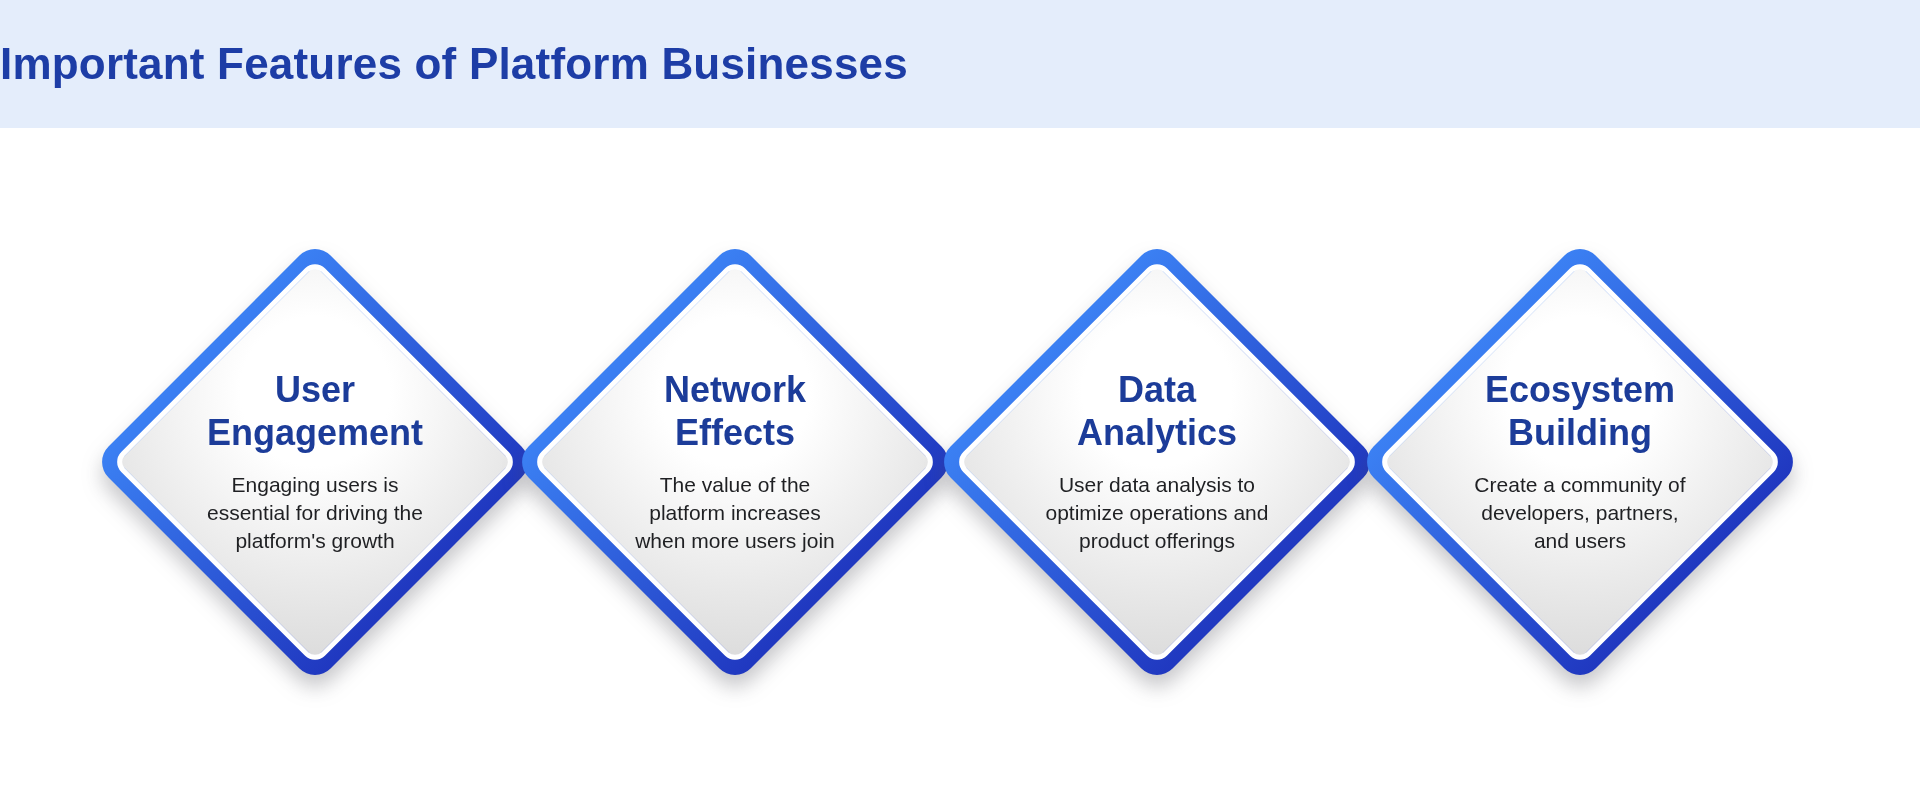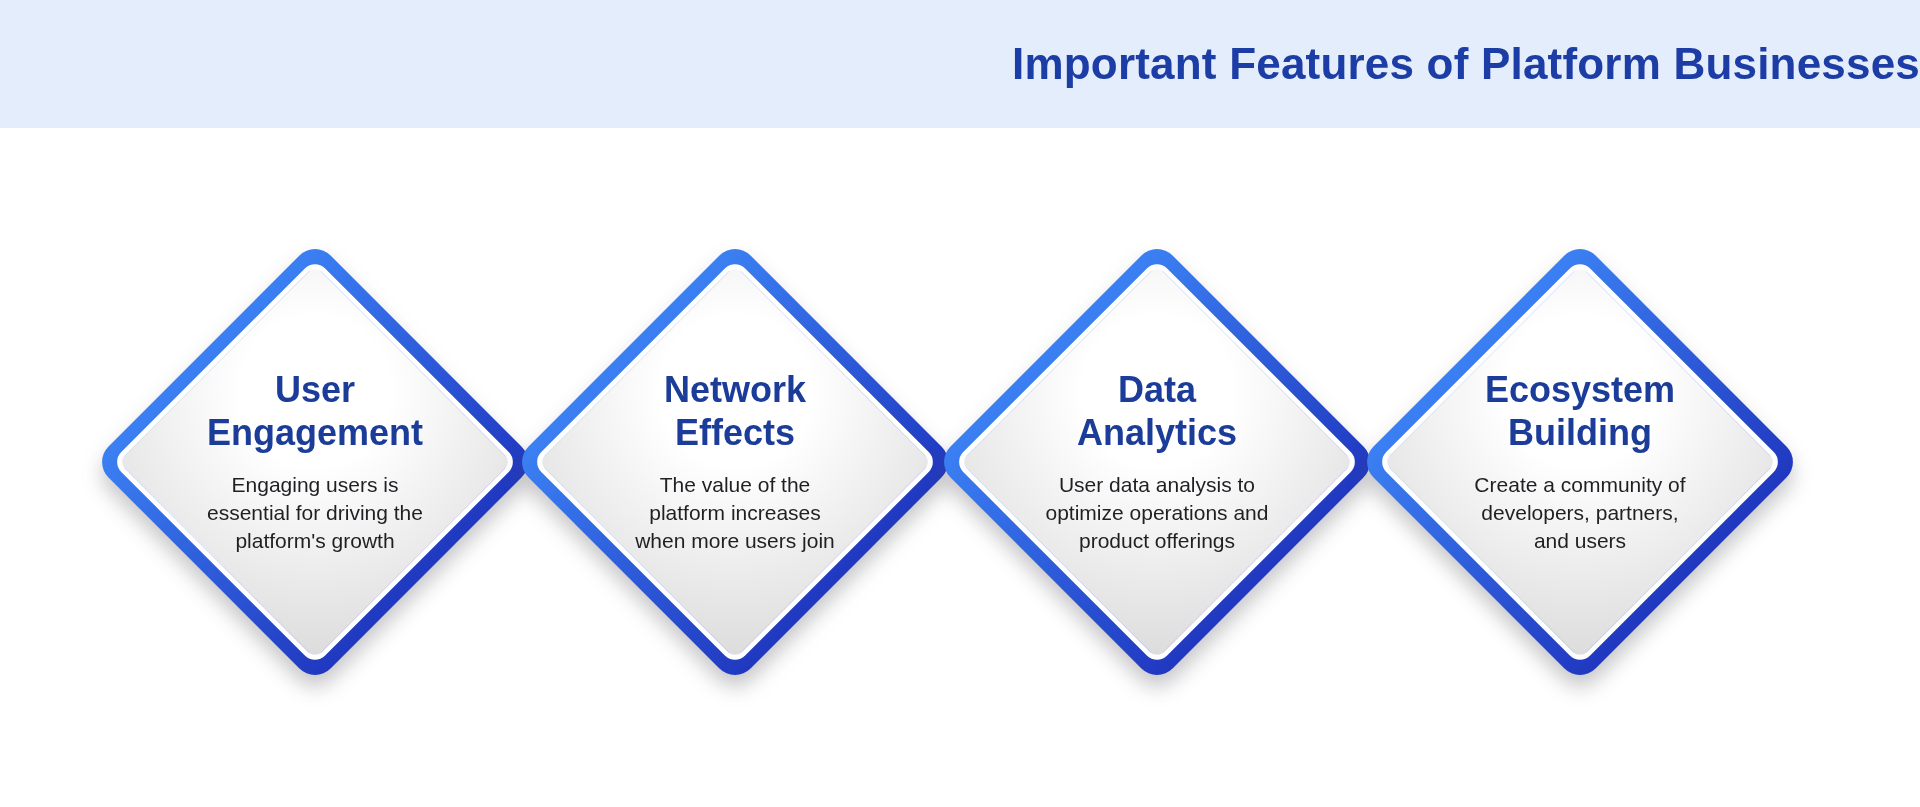--- a/index.html
+++ b/index.html
@@ -25,21 +25,21 @@
     width: 1920px; height: 807px;
     background: var(--page_bg);
   }
   .header {
     position: absolute;
     top: 0; left: 0;
     width: 100%; height: 128px;
     background: var(--header_bg);
     display: flex;
     align-items: center;
-    justify-content: flex-end;
+    justify-content: flex-start;
   }
   .header-title {
     font-size: 44px;
     font-weight: bold;
     color: var(--header_text);
     letter-spacing: 0.2px;
   }
   .diamond-wrap {
     position: absolute;
     top: 305px;

